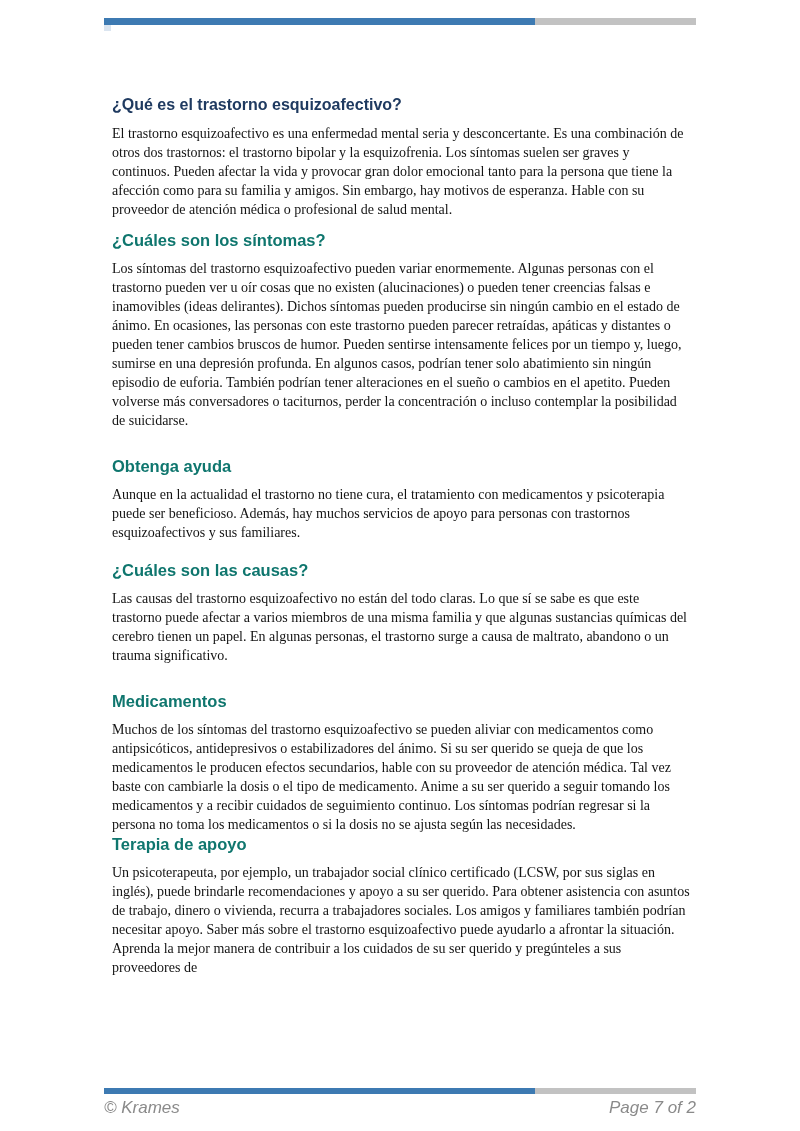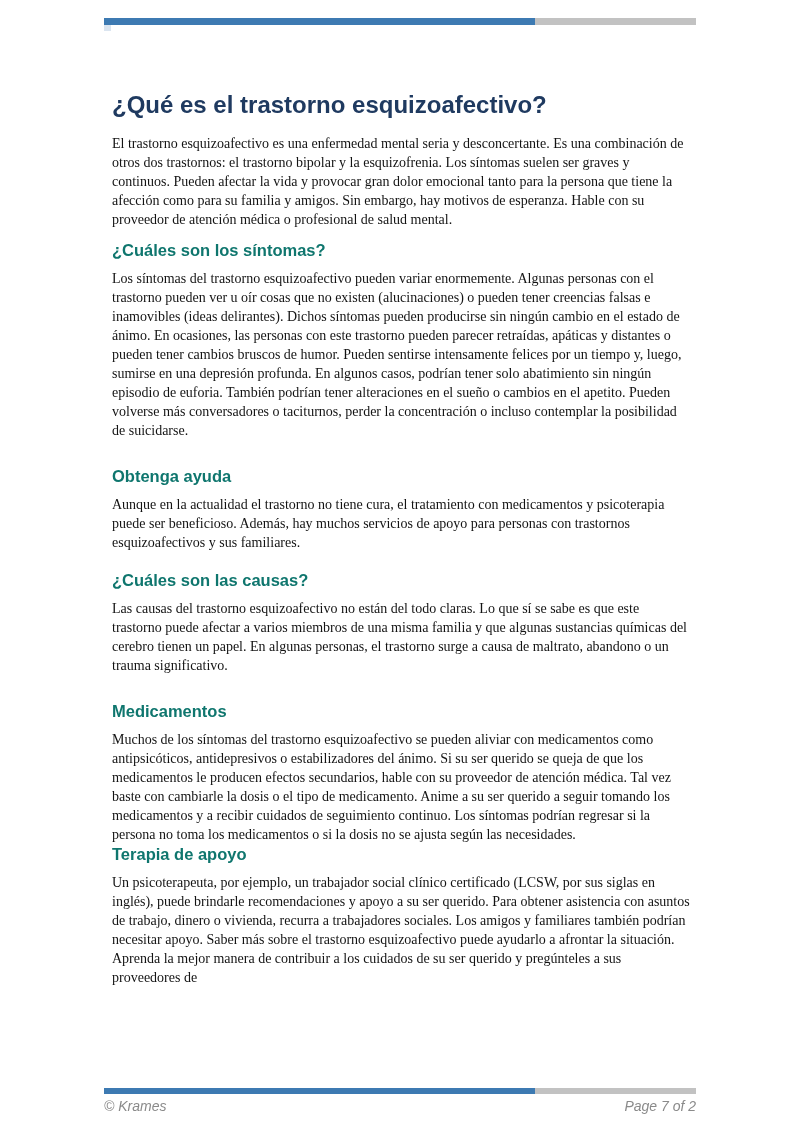--- a/index.html
+++ b/index.html
@@ -31,21 +31,21 @@
   }
   .content {
     position: absolute;
     left: 112px;
     top: 0;
     width: 578px;
   }
   h1 {
     margin: 93px 0 0 0;
     font-family: "Liberation Sans", sans-serif;
-    font-size: 24px;
+    font-size: 16px;
     line-height: 24px;
     font-weight: bold;
     color: #1f3a60;
   }
   h2 {
     margin: 26px 0 0 0;
     font-family: "Liberation Sans", sans-serif;
     font-size: 16.5px;
     line-height: 20px;
     font-weight: bold;
@@ -54,36 +54,36 @@
   .sec-sintomas h2 { margin-top: 11px; }
   .sec-causas  h2 { margin-top: 18px; }
   .sec-terapia h2 { margin-top: 0; }
   p {
     margin: 9px 0 0 0;
     font-family: "Liberation Serif", serif;
     font-size: 14px;
     line-height: 19px;
     color: #131313;
   }
-  .intro { margin-top: 17px; }
+  .intro { margin-top: 7px; }
   .footer {
     position: absolute;
     left: 104px;
     top: 1088px;
     width: 592px;
     background: #ffffff;
   }
   .footbar { height: 6px; display: flex; }
   .footrow {
     margin-top: 4px;
     display: flex;
     justify-content: space-between;
     font-family: "Liberation Sans", sans-serif;
     font-style: italic;
-    font-size: 14px;
+    font-size: 17px;
     color: #8a8a8a;
   }
 </style>
 </head>
 <body>
 
 <div class="page">
 
   <div class="topbar">
     <div class="bar-blue"></div>

